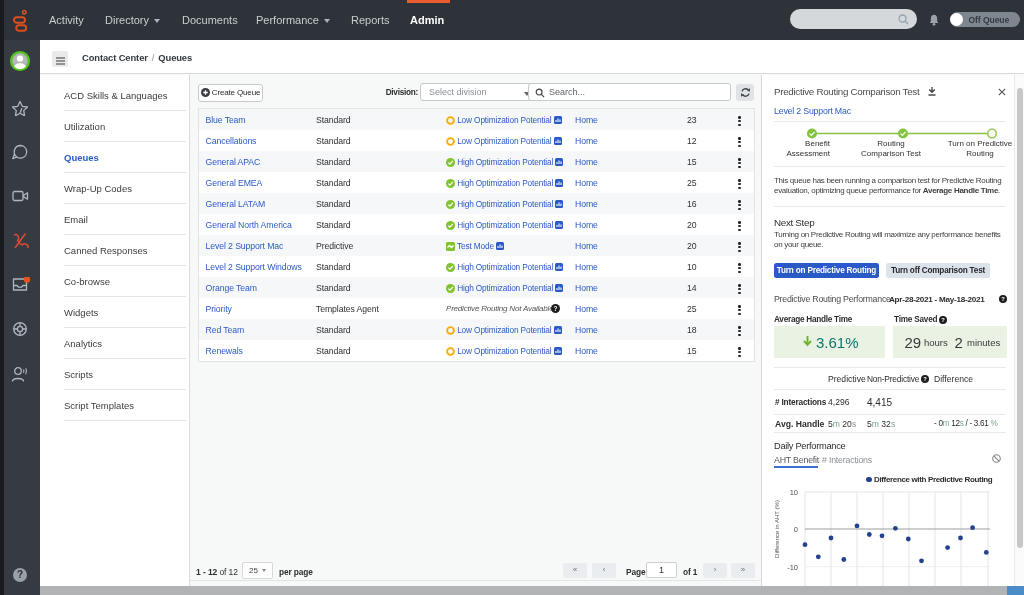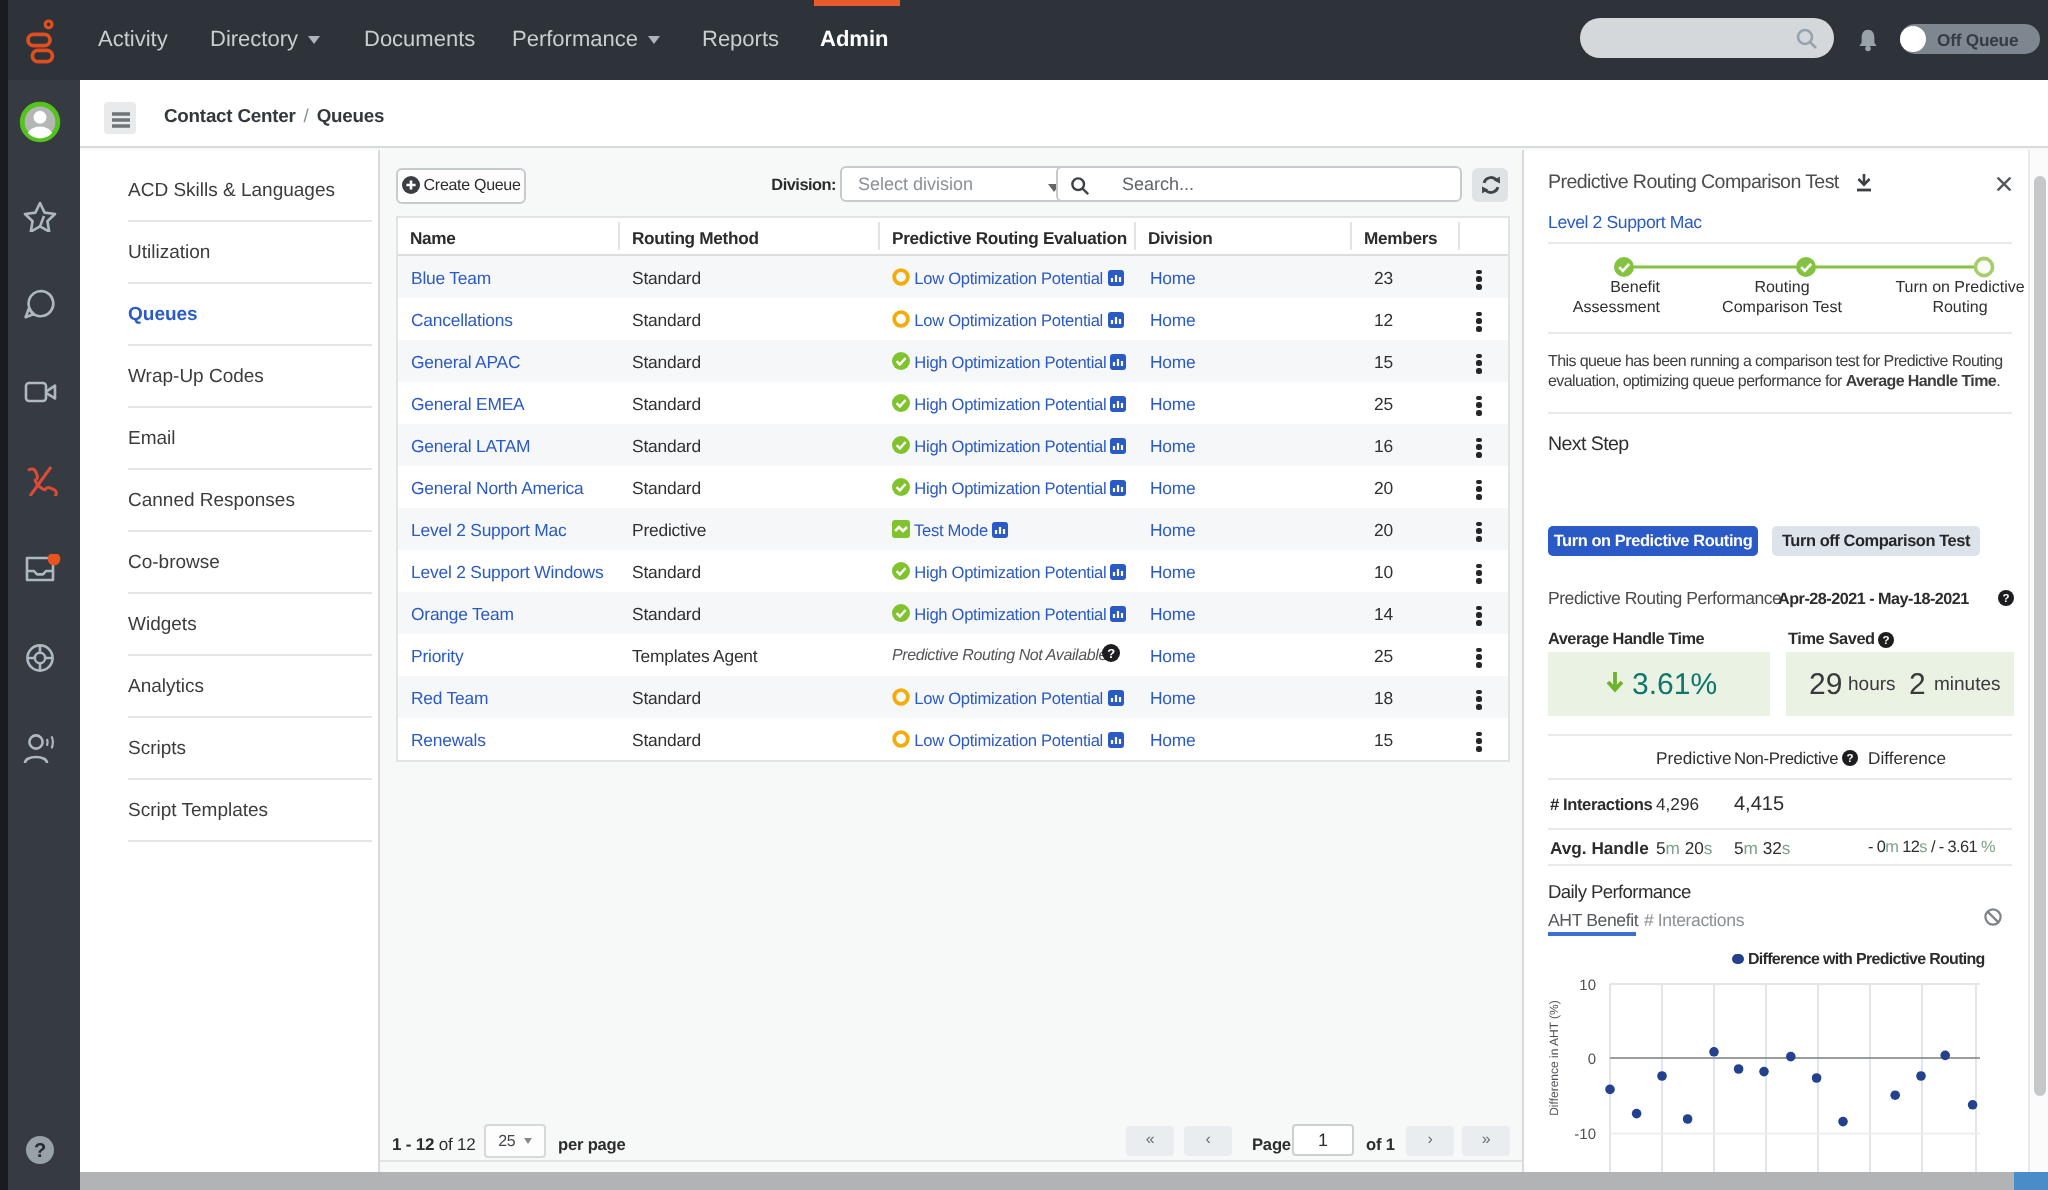--- a/index.html
+++ b/index.html
@@ -34,21 +34,21 @@
 #leftmenu { left:40px; top:75px; width:150px; height:520px; background:#fff; border-right:1px solid #d9dadb; }
 .mitem { position:absolute; left:24px; font-size:9.5px; color:#3c3c3e; }
 .mitem.active { color:#2a5bc8; font-weight:bold; }
 .mdiv { position:absolute; left:24px; width:122px; height:1px; background:#e4e5e6; }
 
 
 #content { left:190px; top:75px; width:571px; height:520px; background:#f7f8f8; }
 #btnCreate { left:8px; top:8.5px; width:65px; height:18px; background:#fdfdfd; border:1px solid #c7cacd; border-radius:3px; font-size:8px; letter-spacing:-0.15px; color:#2b2b2b; line-height:16px; text-align:center; white-space:nowrap; }
 #divlabel { left:168px; top:13px; width:60px; text-align:right; font-size:8.2px; letter-spacing:-0.25px; font-weight:bold; color:#2b2b2b; }
 #divselect { left:230px; top:8px; width:119px; height:18px; background:#fff; border:1px solid #c7cacd; border-radius:3px; font-size:9px; color:#8a9095; line-height:16px; padding-left:8px; }
-#searchbox { left:338px; top:8px; width:203px; height:18px; background:#fff; border:1px solid #c7cacd; border-radius:3px; font-size:9px; color:#5e646a; line-height:16px; padding-left:32px; }
+#searchbox { left:338px; top:8px; width:203px; height:18px; background:#fff; border:1px solid #c7cacd; border-radius:3px; font-size:9px; color:#5e646a; line-height:16px; padding-left:20px; }
 #btnRefresh { left:546px; top:8.5px; width:18px; height:17px; background:#dfe3e6; border-radius:3px; }
 
 #tablewrap { left:8px; top:33px; width:557px; background:#fff; border:1px solid #e2e3e4; }
 .thead { position:relative; height:18.5px; border-bottom:1px solid #dcdddd; }
 .thead span { position:absolute; top:5px; font-size:8.6px; letter-spacing:-0.15px; font-weight:bold; color:#2b2b2b; }
 .thead i { position:absolute; top:2px; height:14px; width:1px; background:#e3e4e5; }
 .trow { position:relative; height:21px; font-size:8.7px; letter-spacing:-0.1px; }
 .evaltxt { color:#2a5ac6; font-size:8.3px; letter-spacing:-0.15px; }
 .trow.odd { background:#f6f7f8; }
 .trow span { position:absolute; top:6px; }
@@ -202,32 +202,20 @@
   </div>
   <div id="btnRefresh" class="abs">
     <svg style="margin:3px 0 0 3.5px" width="11" height="11" viewBox="0 0 11 11">
       <path d="M2.0 4.4 A3.7 3.7 0 0 1 8.2 2.9" fill="none" stroke="#3f444a" stroke-width="1.4"></path>
       <polygon points="9.9,1.3 10.0,4.8 7.0,3.2" fill="#3f444a"></polygon>
       <path d="M9.0 6.6 A3.7 3.7 0 0 1 2.8 8.1" fill="none" stroke="#3f444a" stroke-width="1.4"></path>
       <polygon points="1.1,9.7 1.0,6.2 4.0,7.8" fill="#3f444a"></polygon>
     </svg>
   </div>
   <div id="tablewrap" class="abs">
-    <div class="thead">
-      <span style="left:6px">Name</span>
-        <span style="left:117px">Routing Method</span>
-        <span style="left:247px">Predictive Routing Evaluation</span>
-        <span style="left:375px">Division</span>
-        <span style="left:483px">Members</span>
-      <i style="left:110px"></i>
-        <i style="left:240px"></i>
-        <i style="left:368px"></i>
-        <i style="left:476px"></i>
-        <i style="left:530px"></i>
-    </div>
     <div id="rows">
         <div class="trow odd">
           <span class="abs blue" style="left:6.5px">Blue Team</span>
           <span class="abs dark" style="left:117px">Standard</span>
           <span class="abs evaltxt" style="left:247px"><svg width="9" height="9" viewBox="0 0 9 9" style="vertical-align:-1.5px">
               <circle cx="4.5" cy="4.5" r="3.4" fill="none" stroke="#f3ac0a" stroke-width="1.9"></circle>
             </svg> Low Optimization Potential <svg width="8" height="8" viewBox="0 0 8 8" style="vertical-align:-1px">
               <rect x="0" y="0" width="8" height="8" rx="1.5" fill="#2a5ac6"></rect>
               <path d="M2 6 L2 4 M4 6 L4 2.5 M6 6 L6 3.5" stroke="#fff" stroke-width="1.1"></path>
             </svg></span>
@@ -473,20 +461,21 @@
   </svg>
   <div class="rp" style="left:8px;top:64px;width:60px;text-align:right;font-size:8px;color:#2f2f31;line-height:9.7px">Benefit<br>Assessment</div>
   <div class="rp" style="left:91px;top:64px;width:76px;text-align:center;font-size:8px;color:#2f2f31;line-height:9.7px">Routing<br>Comparison Test</div>
   <div class="rp" style="left:178px;top:64px;width:80px;text-align:center;font-size:8px;color:#2f2f31;line-height:9.7px">Turn on Predictive<br>Routing</div>
   <div class="hr" style="top:90.5px"></div>
 
   <div class="rp" style="left:12px;top:101px;font-size:8px;letter-spacing:-0.3px;color:#3d3d3f;line-height:10.3px;white-space:nowrap">This queue has been running a comparison test for Predictive Routing<br>evaluation, optimizing queue performance for <b>Average Handle Time</b>.</div>
   <div class="hr" style="top:130.5px"></div>
 
   <span class="rp" style="left:12px;top:141.5px;font-size:9.8px;letter-spacing:-0.3px;color:#2e2e30">Next Step</span>
+  <div class="rp" style="left:12px;top:155px;font-size:8px;letter-spacing:-0.3px;color:#3d3d3f;line-height:10.3px;white-space:nowrap">Turning on Predictive Routing will maximize any performance benefits<br>on your queue.</div>
   <div class="rp" style="left:12px;top:188px;width:105px;height:15px;background:#2a5ac6;border-radius:2.5px;color:#fff;font-size:8.2px;letter-spacing:-0.2px;font-weight:bold;text-align:center;line-height:15px">Turn on Predictive Routing</div>
   <div class="rp" style="left:124px;top:188px;width:104px;height:15px;background:#dde3ea;border-radius:2.5px;color:#26262a;font-size:8.2px;letter-spacing:-0.2px;font-weight:bold;text-align:center;line-height:15px">Turn off Comparison Test</div>
 
   <span class="rp" style="left:12px;top:219px;font-size:8.8px;letter-spacing:-0.25px;color:#4c4c4e">Predictive Routing Performance</span>
   <span class="rp" style="left:127px;top:220px;font-size:8.1px;letter-spacing:-0.25px;font-weight:bold;color:#2c2c2e">Apr-28-2021 - May-18-2021</span>
   <svg class="rp" style="left:237px;top:220px" width="8" height="8" viewBox="0 0 9 9">
       <circle cx="4.5" cy="4.5" r="4.5" fill="#1d1d1f"></circle>
       <text x="4.5" y="6.8" text-anchor="middle" font-size="6.5" font-weight="bold" fill="#fff" font-family="Liberation Sans">?</text>
     </svg>
   <span class="rp" style="left:12px;top:240px;font-size:8.2px;letter-spacing:-0.25px;font-weight:bold;color:#2c2c2e">Average Handle Time</span>

